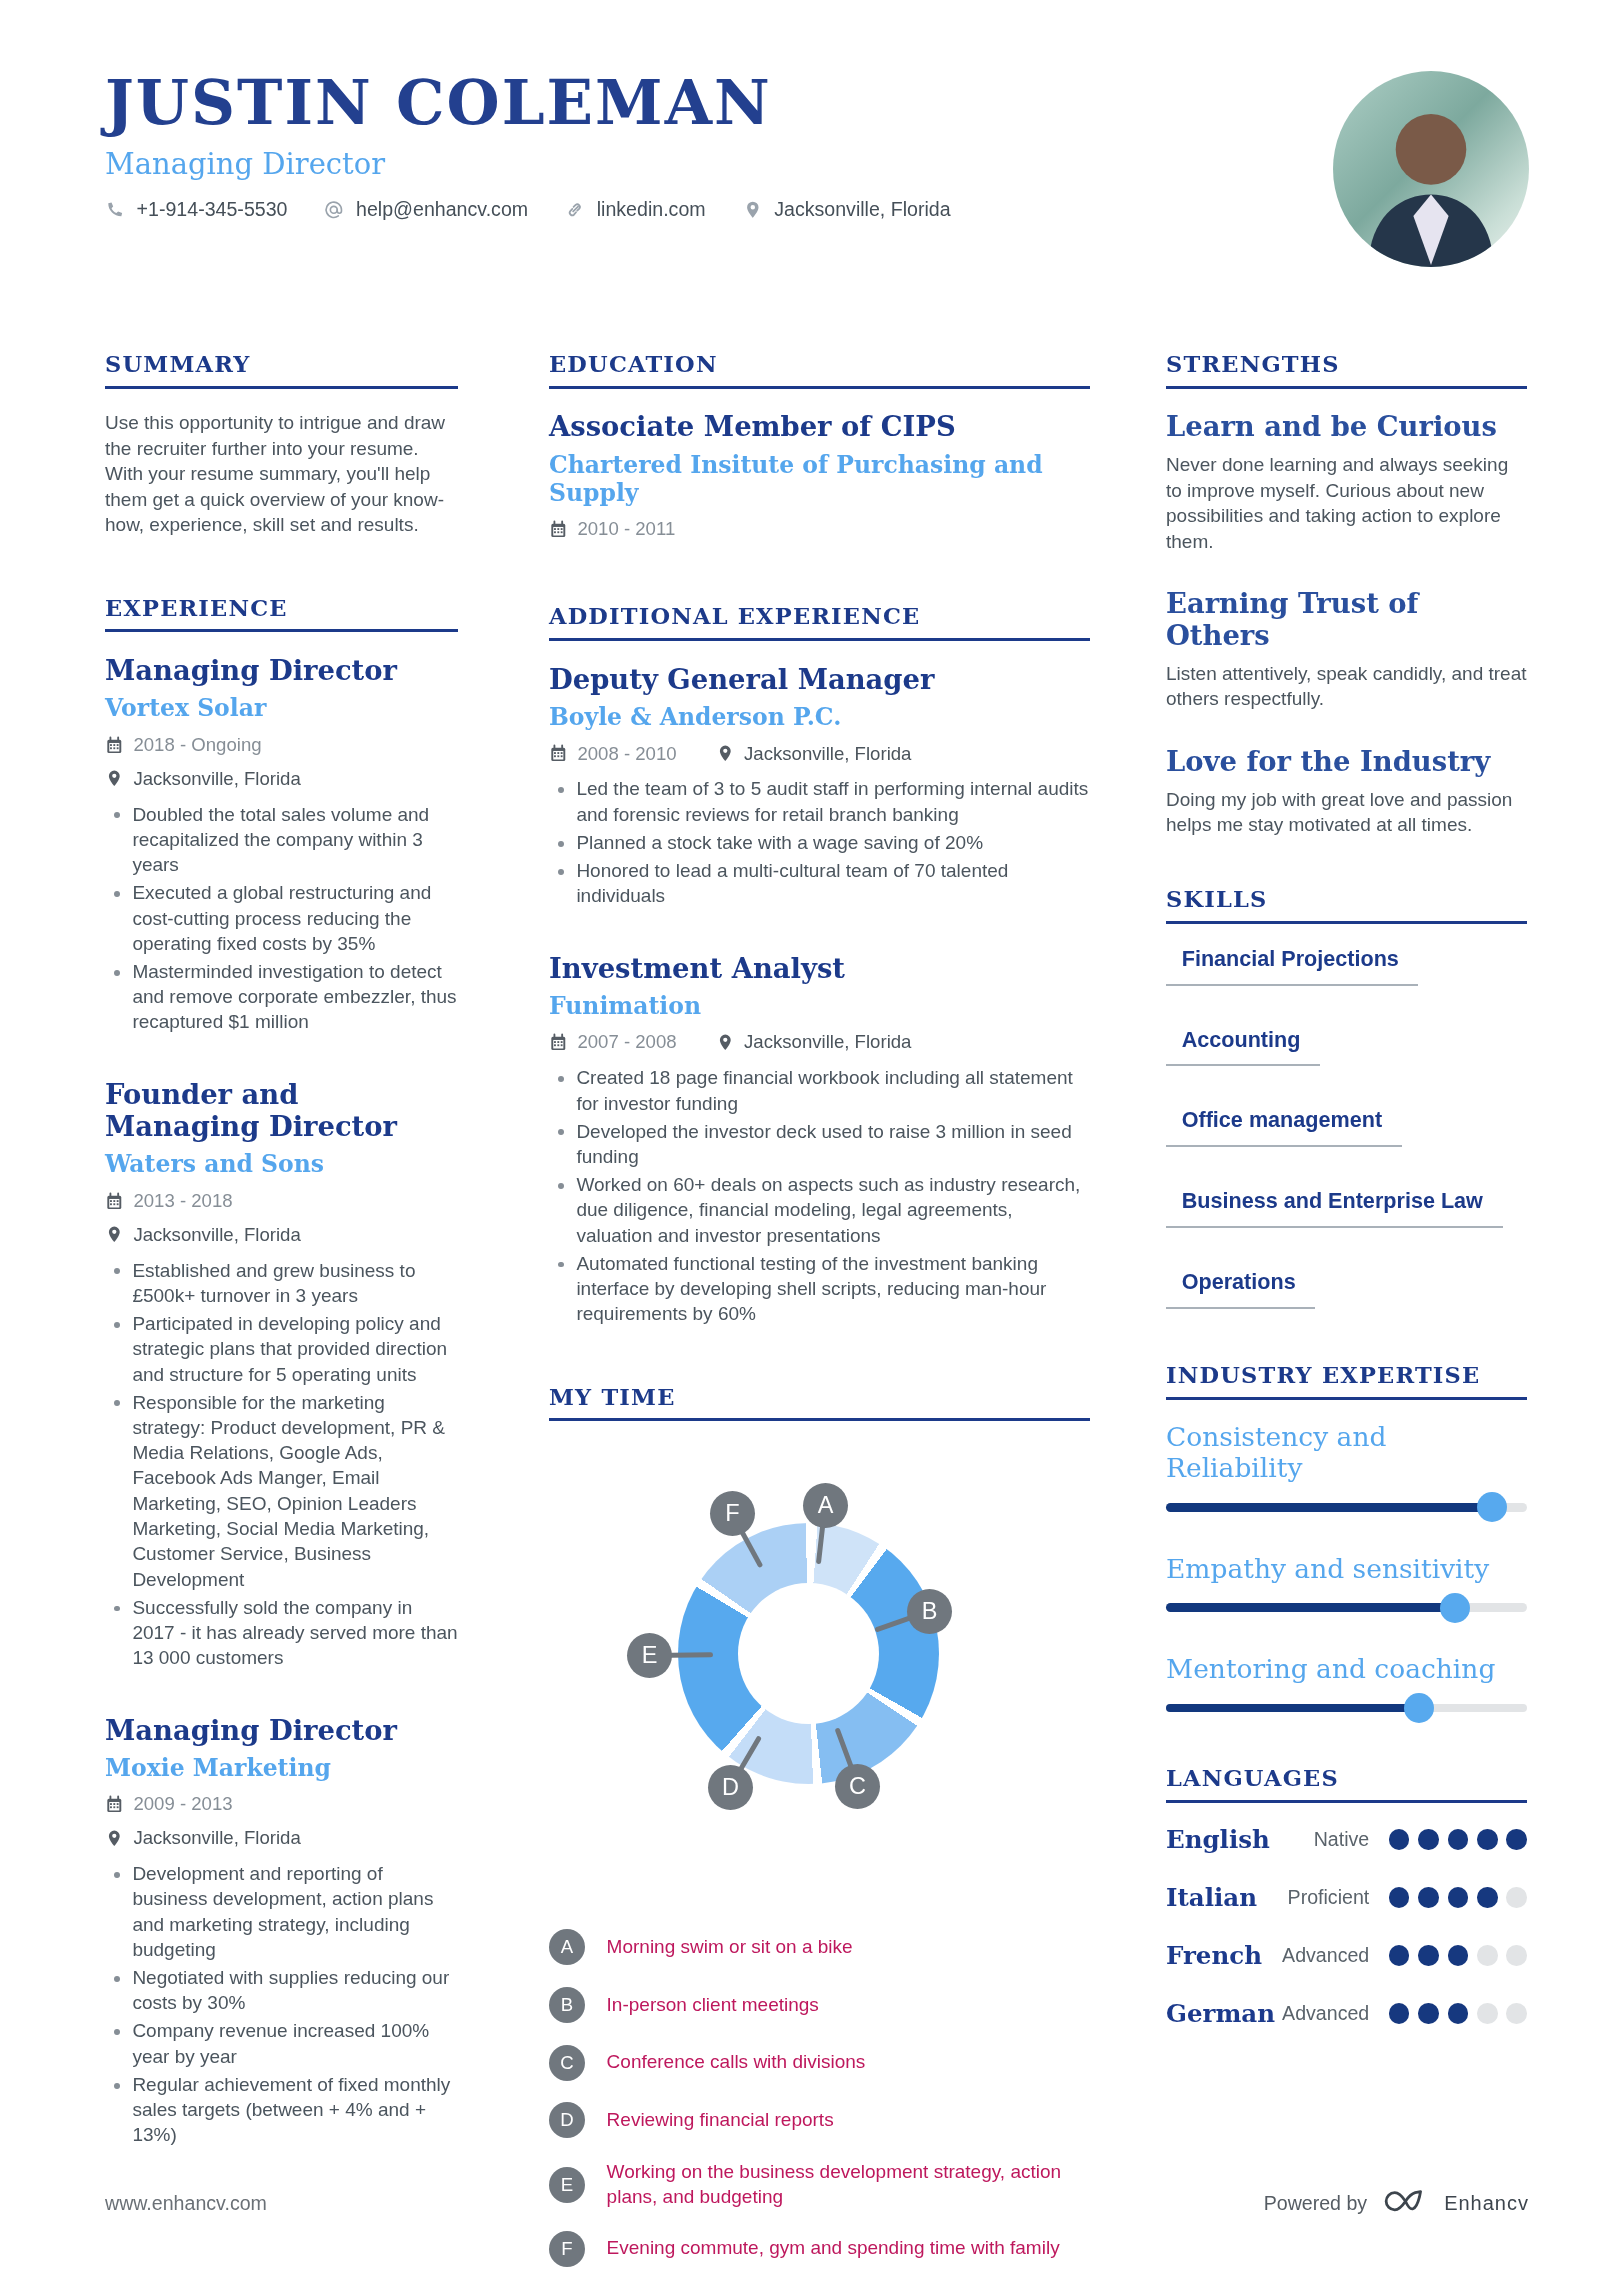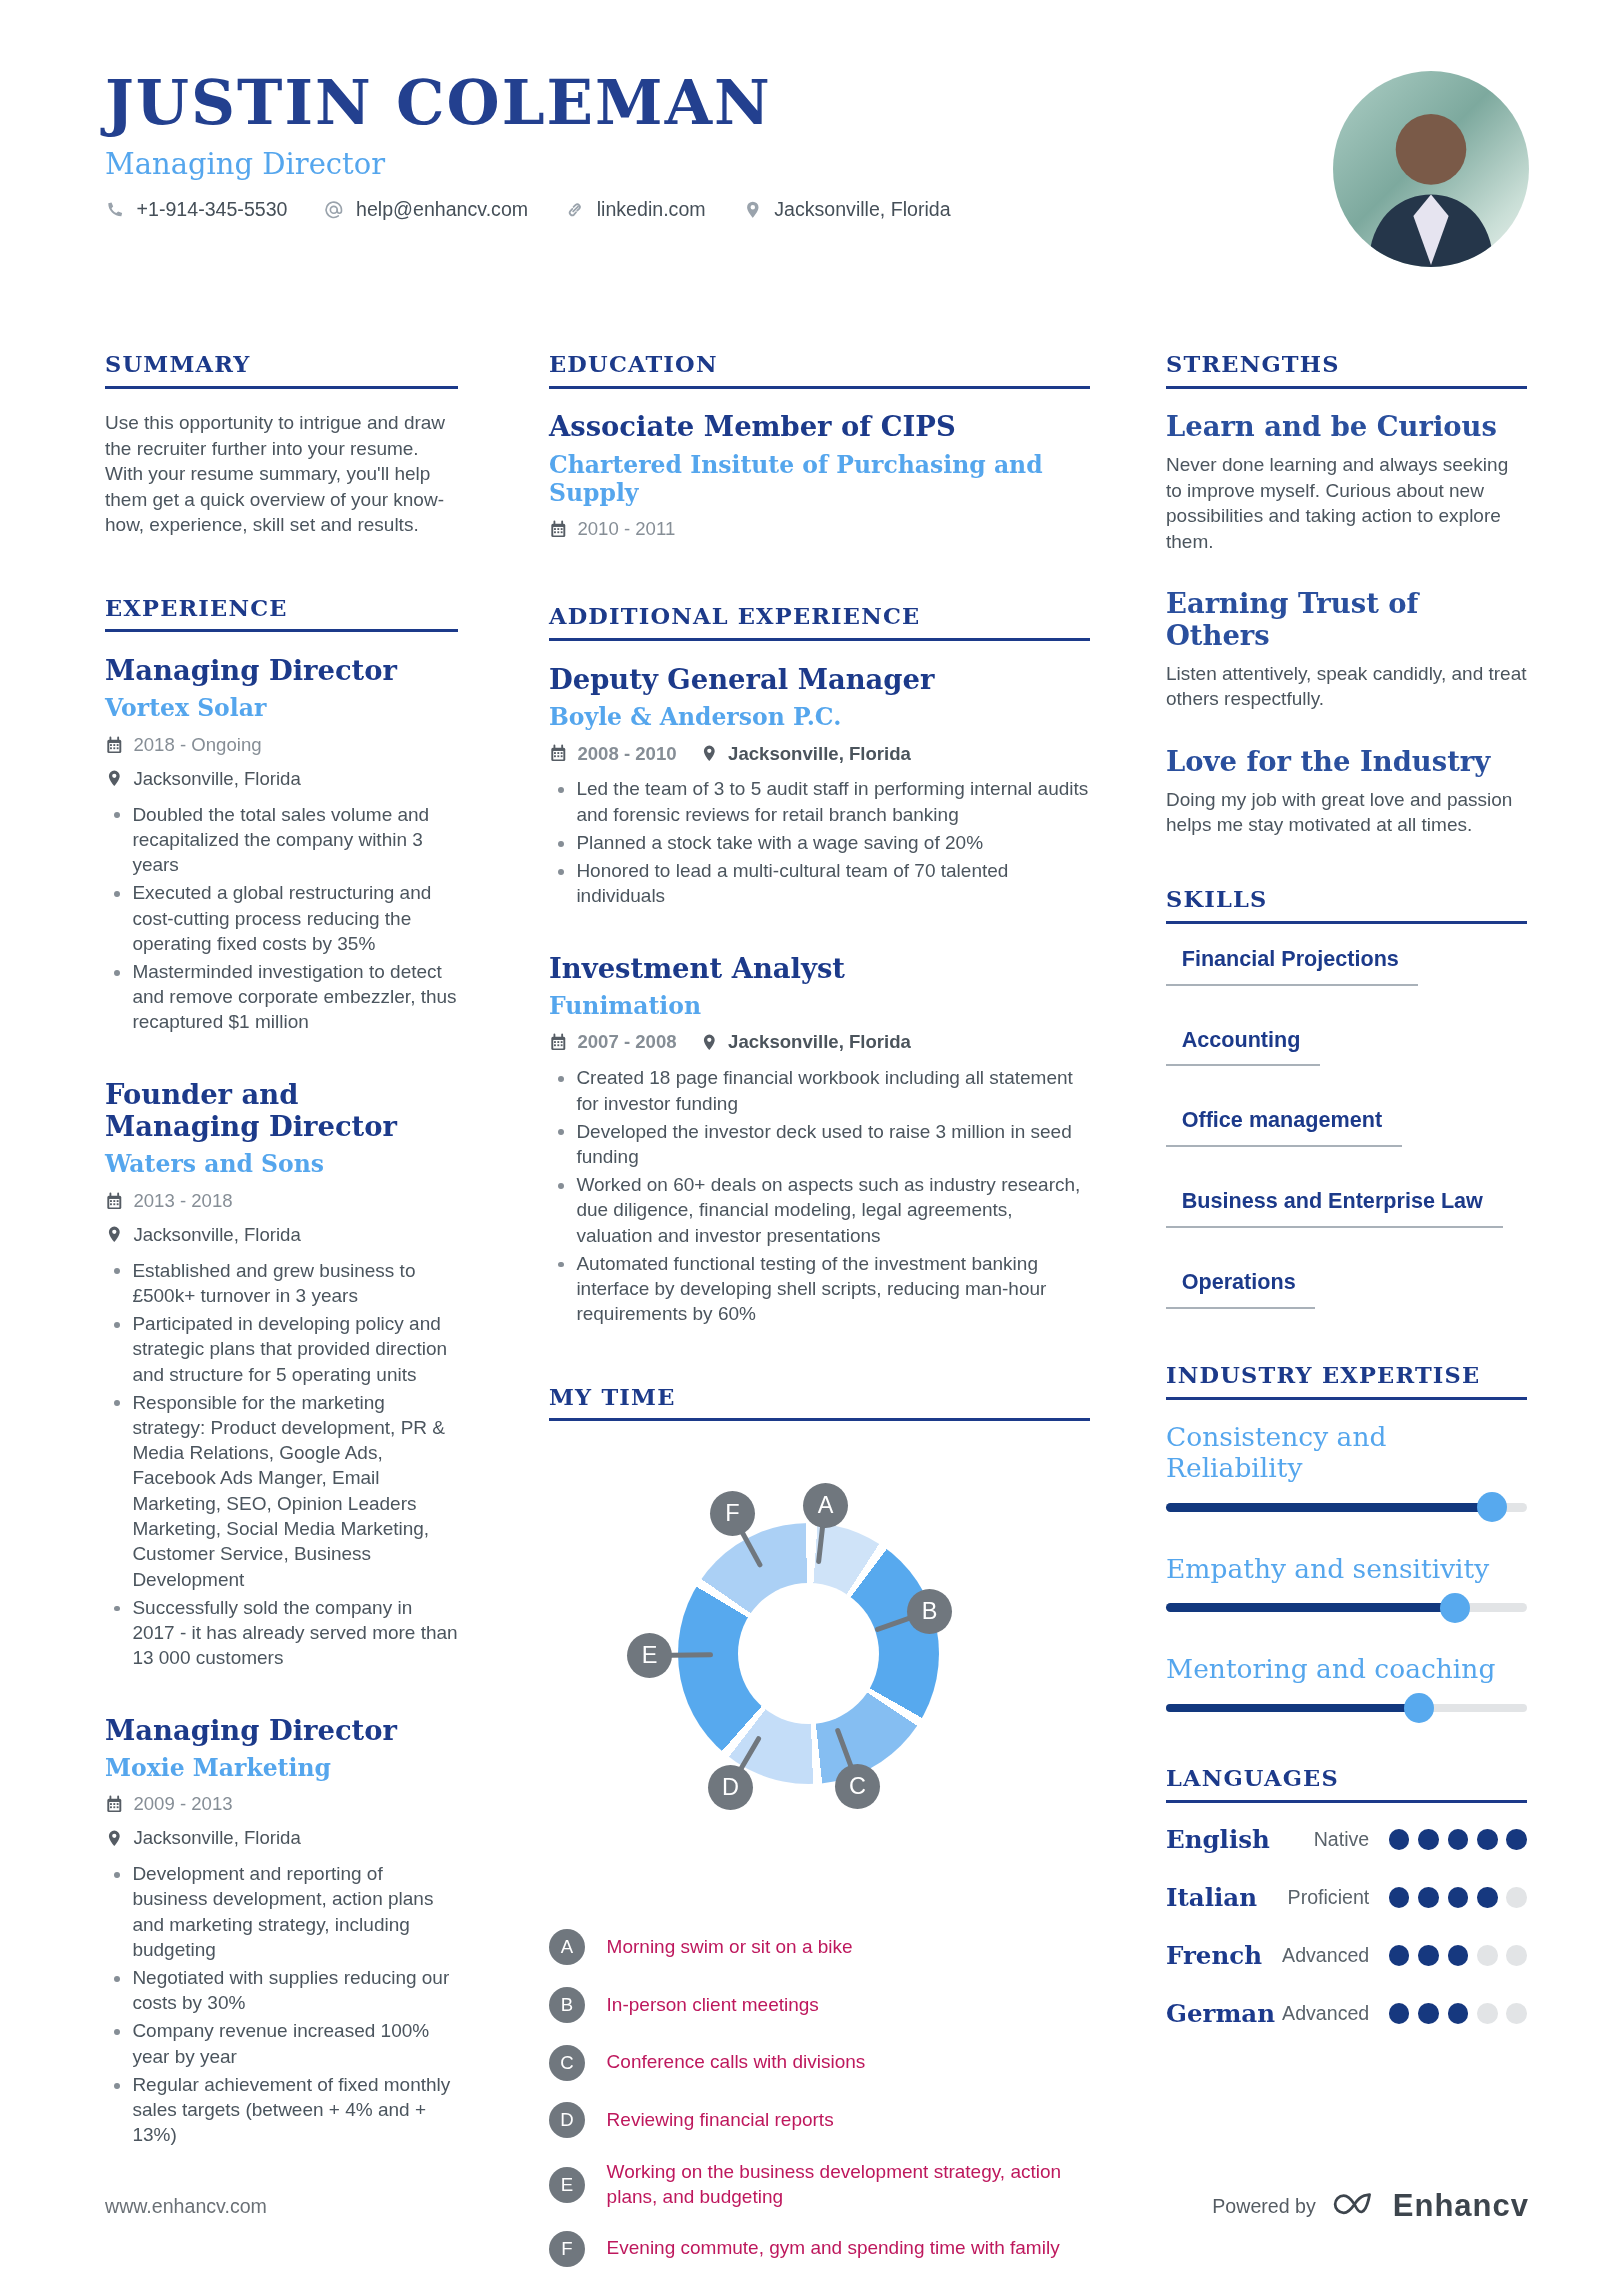--- a/index.html
+++ b/index.html
@@ -25,21 +25,21 @@
   h2.sec{font-family:"DejaVu Serif",serif;font-weight:700;font-size:22.5px;letter-spacing:1.2px;
          color:#1c3a8a;margin:0 0 21.6px 0;padding-bottom:8.8px;border-bottom:3.9px solid #1c3a8a;}
   .body-text{font-size:19px;line-height:1.34;color:#4b555e;margin:0;}
   
   .job{margin-bottom:43px;}
   .job-title{font-family:"DejaVu Serif",serif;font-weight:700;font-size:27.4px;color:#1c3a8a;line-height:1.18;}
   .job-company{font-family:"DejaVu Serif",serif;font-weight:700;font-size:23.5px;color:#55a6ed;margin-top:7.8px;}
   .meta{display:flex;align-items:center;gap:9.8px;margin-top:11.8px;font-size:18.6px;}
   .meta .date{color:#868e96;}
   .meta .loc{color:#4b545c;}
-  .meta-inline{display:flex;gap:23px;margin-top:11.8px;font-weight:bold;}
+  .meta-inline{display:flex;gap:39px;margin-top:11.8px;}
   .meta-inline .meta{margin-top:0;}
   .micon svg{width:18.6px;height:18.6px;display:block;}
   ul.bullets{list-style:none;margin:11.8px 0 0 0;padding:0;}
   ul.bullets li{position:relative;padding-left:27.4px;font-size:19px;line-height:1.33;color:#4b555e;margin-bottom:2.9px;}
   ul.bullets li::before{content:"";position:absolute;left:8.8px;top:10.8px;width:5.9px;height:5.9px;border-radius:50%;background:#868e96;}
   
   .chart-area{position:relative;height:461px;margin-top:19.6px;}
   .donut{position:absolute;left:129px;top:80px;width:261px;height:261px;border-radius:50%;}
   .donut::after{content:"";position:absolute;inset:60px;background:#fff;border-radius:50%;}
   .chart-line{position:absolute;height:4.9px;background:#70777e;transform-origin:0 50%;border-radius:2.9px;}
@@ -79,21 +79,21 @@
   .lang-level{font-size:19.6px;color:#5a636b;margin-right:19.6px;}
   .lang-dots{display:flex;gap:8.8px;}
   .lang-dot{width:20.6px;height:20.6px;border-radius:50%;background:#e2e4e6;}
   .lang-dot.filled{background:#16387f;}
   
   .footer{position:absolute;left:105px;right:91px;top:2188px;display:flex;
           justify-content:space-between;align-items:center;}
   .footer-url{font-size:19.6px;color:#6a7076;}
   .powered{display:flex;align-items:center;gap:17px;}
   .powered-label{font-size:19.6px;color:#555c63;}
-  .brand{font-size:31px;font-weight:700;color:#3d454d;letter-spacing:1px;}
+  .brand{font-size:20px;font-weight:400;color:#3d454d;letter-spacing:1px;}
 </style>
 </head>
 <body>
 
 <div class="page">
 
   <div class="header">
     <div>
       <h1 class="name">JUSTIN COLEMAN</h1>
       <div class="job-headline">Managing Director</div>

